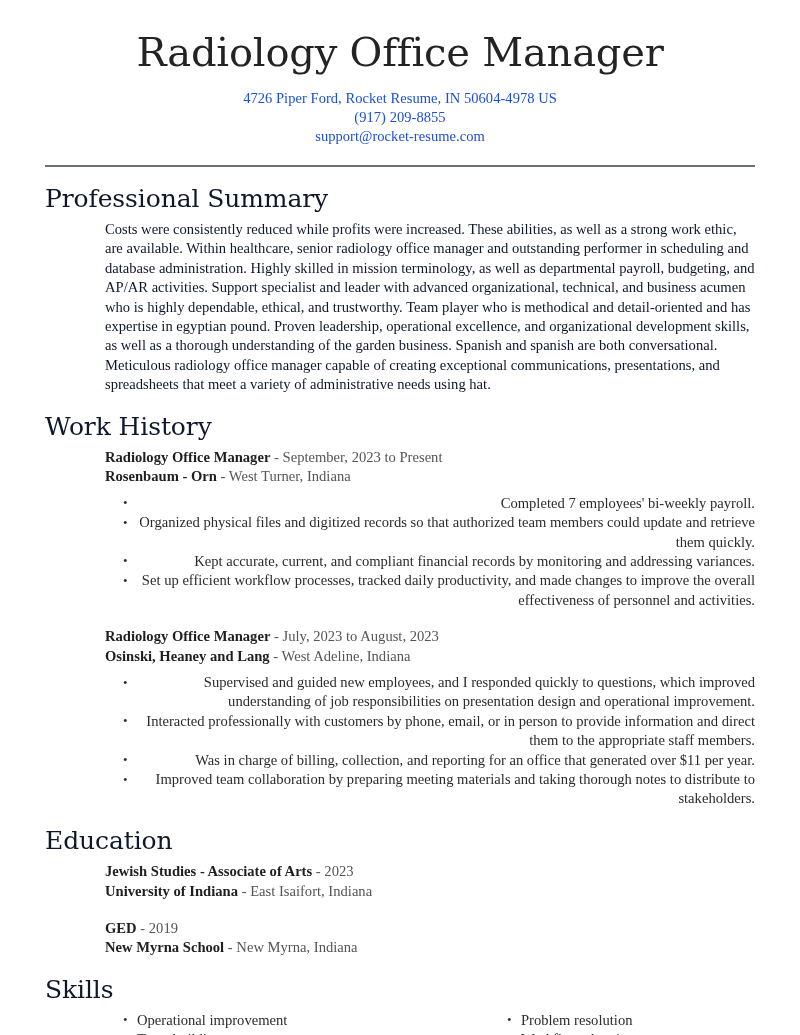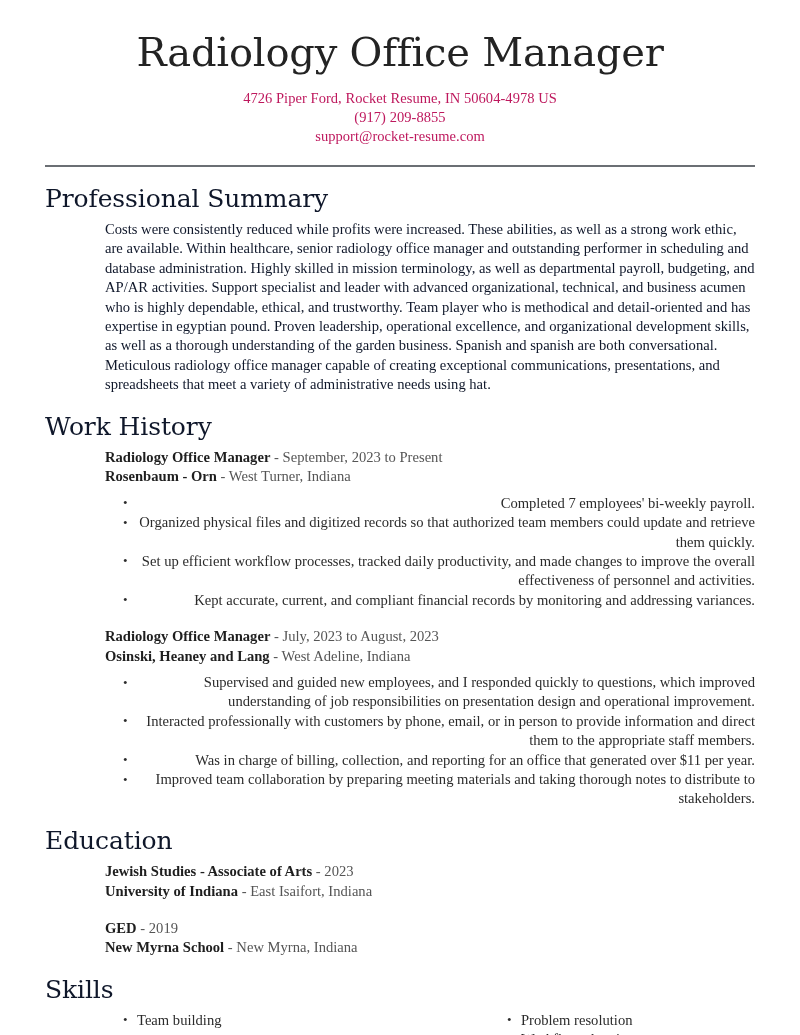--- a/index.html
+++ b/index.html
@@ -34,21 +34,21 @@
     font-size: 40px;
     font-weight: normal;
     line-height: 1.12;
     letter-spacing: -0.2px;
     color: #232323;
     margin: 0 0 14px 0;
   }
   .contact-line {
     font-size: 14.5px;
     line-height: 19px;
-    color: #be185d;
+    color: #1d4ed8;
     letter-spacing: 0.05px;
   }
   .header-rule {
     border: 0;
     border-top: 2px solid #6b6f74;
     margin: 19px 0 0 0;
     width: 710px;
   }
 
   
@@ -188,22 +188,22 @@
       <div class="entry">
         <div class="entry-line">
           <span class="strong">Radiology Office Manager</span><span class="sep"> - </span><span>September, 2023 to Present</span>
         </div>
         <div class="entry-line">
           <span class="strong">Rosenbaum - Orn</span><span class="sep"> - </span><span>West Turner, Indiana</span>
         </div>
         <ul class="bullets">
           <li>Completed 7 employees' bi-weekly payroll.</li>
           <li>Organized physical files and digitized records so that authorized team members could update and retrieve them quickly.</li>
+          <li>Kept accurate, current, and compliant financial records by monitoring and addressing variances.</li>
           <li>Set up efficient workflow processes, tracked daily productivity, and made changes to improve the overall effectiveness of personnel and activities.</li>
-          <li>Kept accurate, current, and compliant financial records by monitoring and addressing variances.</li>
         </ul>
       </div>
 
       <div class="entry">
         <div class="entry-line">
           <span class="strong">Radiology Office Manager</span><span class="sep"> - </span><span>July, 2023 to August, 2023</span>
         </div>
         <div class="entry-line">
           <span class="strong">Osinski, Heaney and Lang</span><span class="sep"> - </span><span>West Adeline, Indiana</span>
         </div>
@@ -241,20 +241,21 @@
       </div>
 
     </div>
   </div>
 
   <div class="section">
     <h2 class="section-heading">Skills</h2>
     <div class="skills-columns">
       <div class="skills-col">
         <ul>
+          <li>Operational improvement</li>
           <li>Team building</li>
 
         </ul>
       </div>
       <div class="skills-col">
         <ul>
           <li>Problem resolution</li>
           <li>Workflow planning</li>
 
         </ul>

